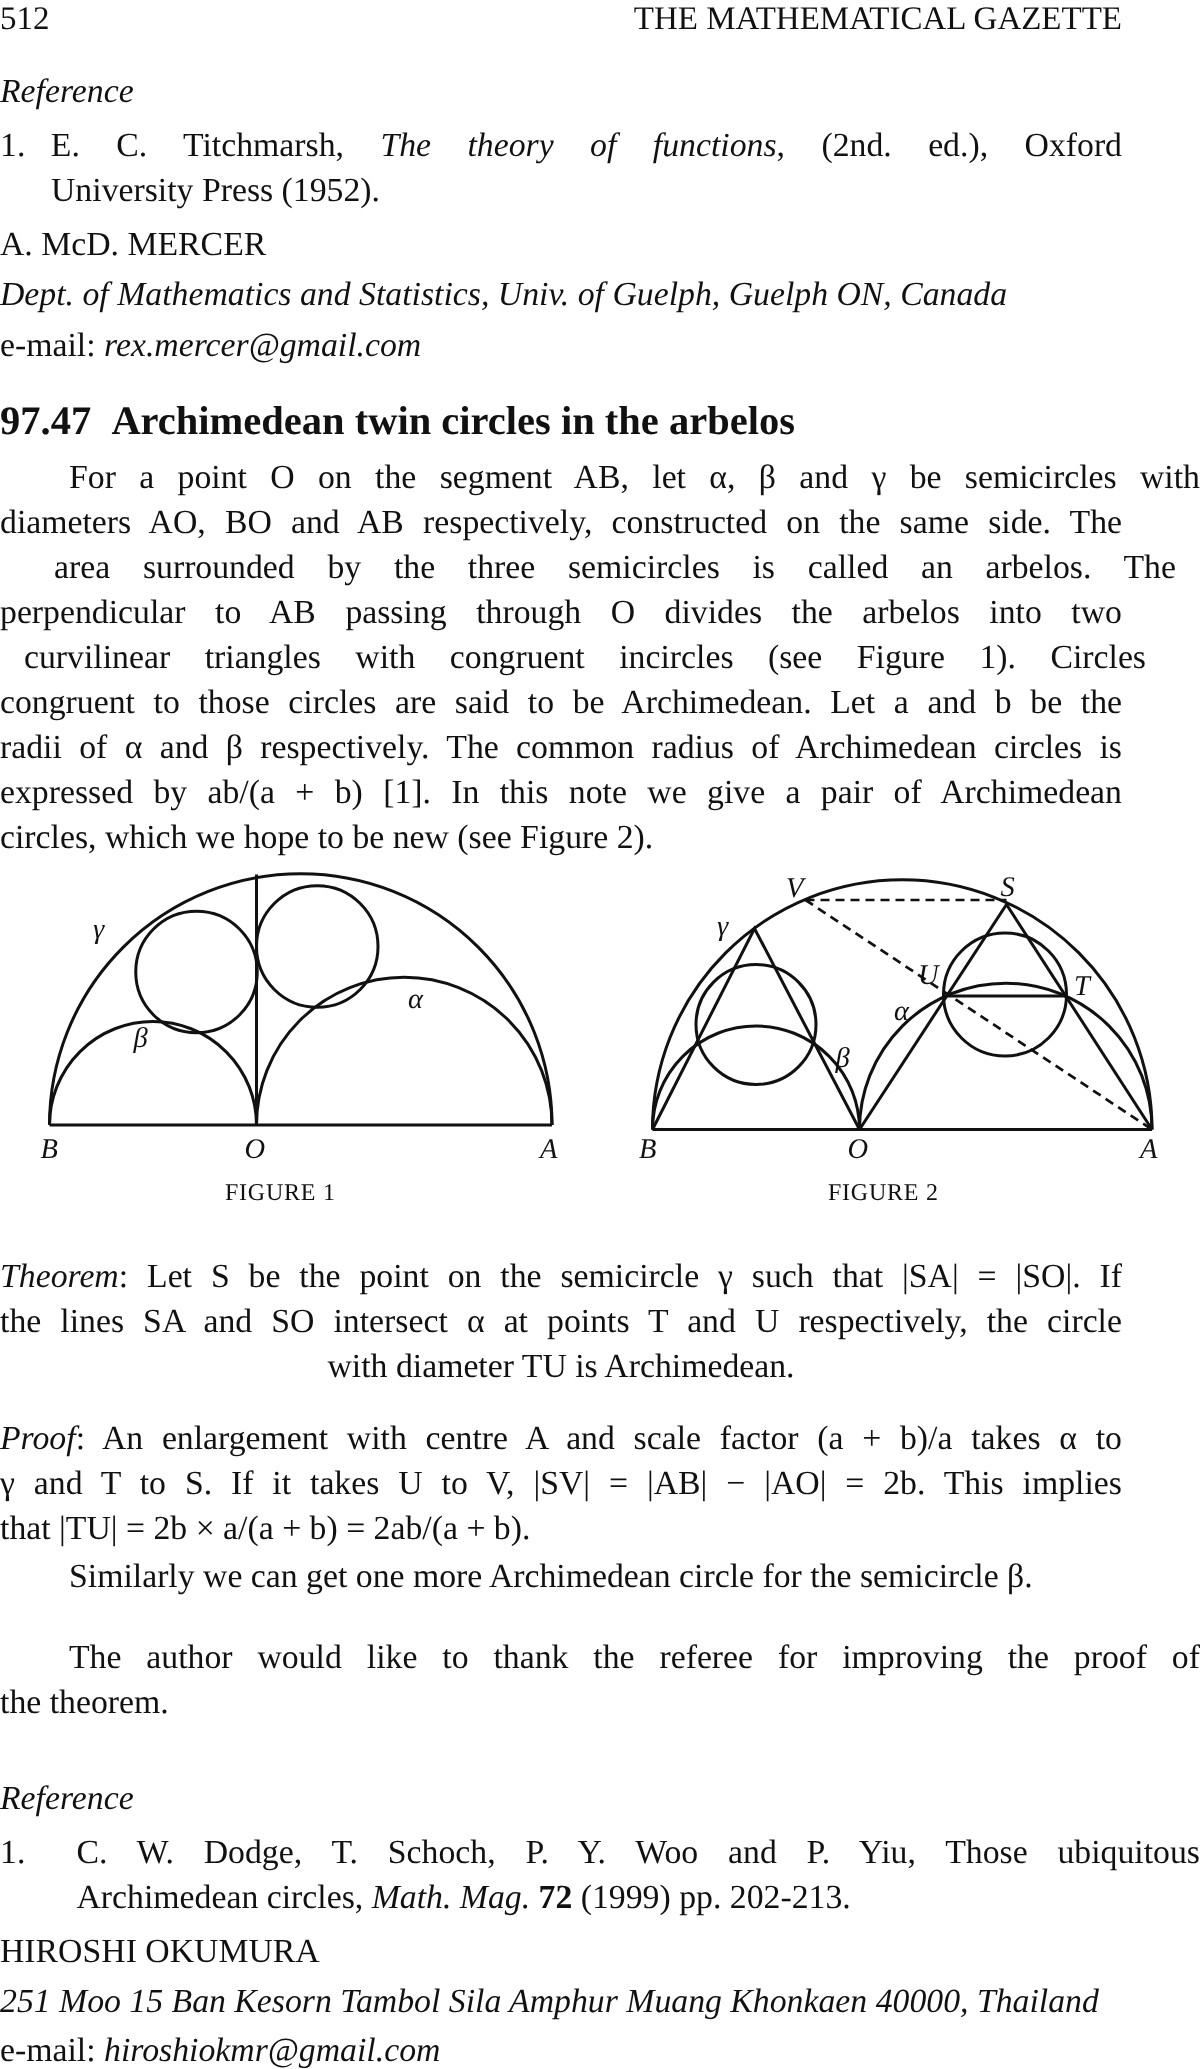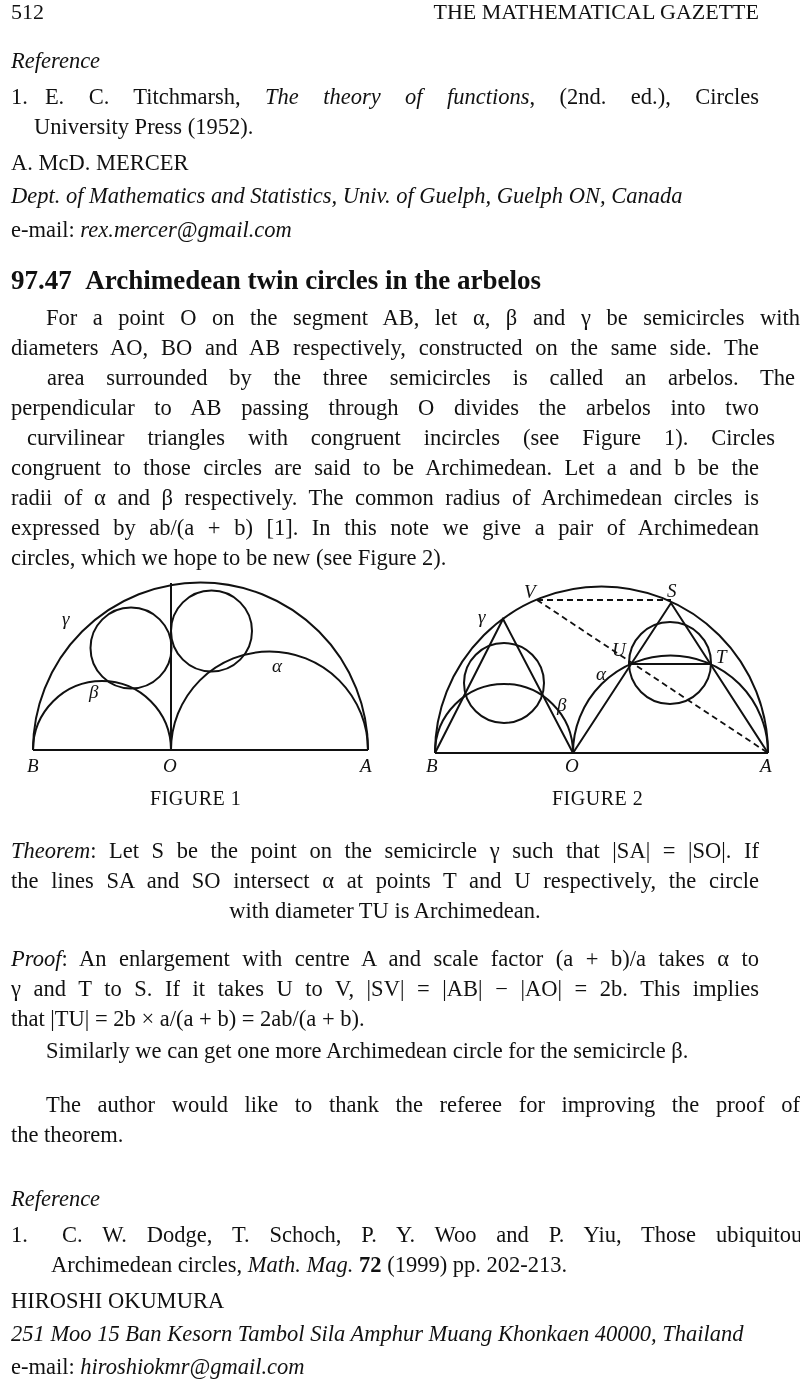--- a/index.html
+++ b/index.html
@@ -1,37 +1,37 @@
 <!DOCTYPE html>
 <html><head>
 <meta charset="utf-8">
 <style>
   html,body{margin:0;padding:0;background:#fff;}
   body{width:800px;height:1379px;position:relative;overflow:hidden;color:#111;font-family:"Liberation Serif","DejaVu Serif",serif;}
   .abs{position:absolute;}
-  .line{position:absolute;left:11px;width:748px;font-size:22.5px;line-height:30px;white-space:nowrap;}
+  .line{position:absolute;left:0;width:748px;font-size:22.5px;line-height:30px;white-space:nowrap;}
   .just{text-align:justify;text-align-last:justify;}
   .right{text-align:left;}
   i{font-style:italic;}
   .hdr{font-size:22px;}
   .title{font-weight:bold;font-size:27px;}
-  .cap{font-size:20px;letter-spacing:0.5px;}
+  .cap{font-size:16px;letter-spacing:0.5px;}
   svg text{font-family:"Liberation Serif",serif;font-style:italic;font-size:19px;fill:#111;}
 </style>
 </head>
 <body>
 
 <div class="line hdr" style="top:-3px;">
   <span class="abs" style="left:0;">512</span>
   <span class="abs" style="right:0;">THE MATHEMATICAL GAZETTE</span>
 </div>
 
 <div class="line" style="top:46px;"><i>Reference</i></div>
 <div class="line just" style="top:82px;">
-  <span>1.</span><span style="display:inline-block;width:17px"></span><span>E. C. Titchmarsh, </span><i>The theory of functions</i><span>, (2nd. ed.), Circles</span>
+  <span>1.</span><span style="display:inline-block;width:17px"></span><span>E. C. Titchmarsh, </span><i>The theory of functions</i><span>, (2nd. ed.), Oxford</span>
 </div>
 <div class="line" style="top:112px;left:34px;width:766px;">University Press (1952).</div>
 <div class="line right" style="top:148px;">A. McD. MERCER</div>
 <div class="line right" style="top:181px;"><i>Dept. of Mathematics and Statistics, Univ. of Guelph, Guelph ON, Canada</i></div>
 <div class="line right" style="top:215px;"><span>e-mail: </span><i>rex.mercer@gmail.com</i></div>
 
 <div class="line title" style="top:265px;">
   <span>97.47</span>&nbsp;&nbsp;<span>Archimedean twin circles in the arbelos</span>
 </div>
 

